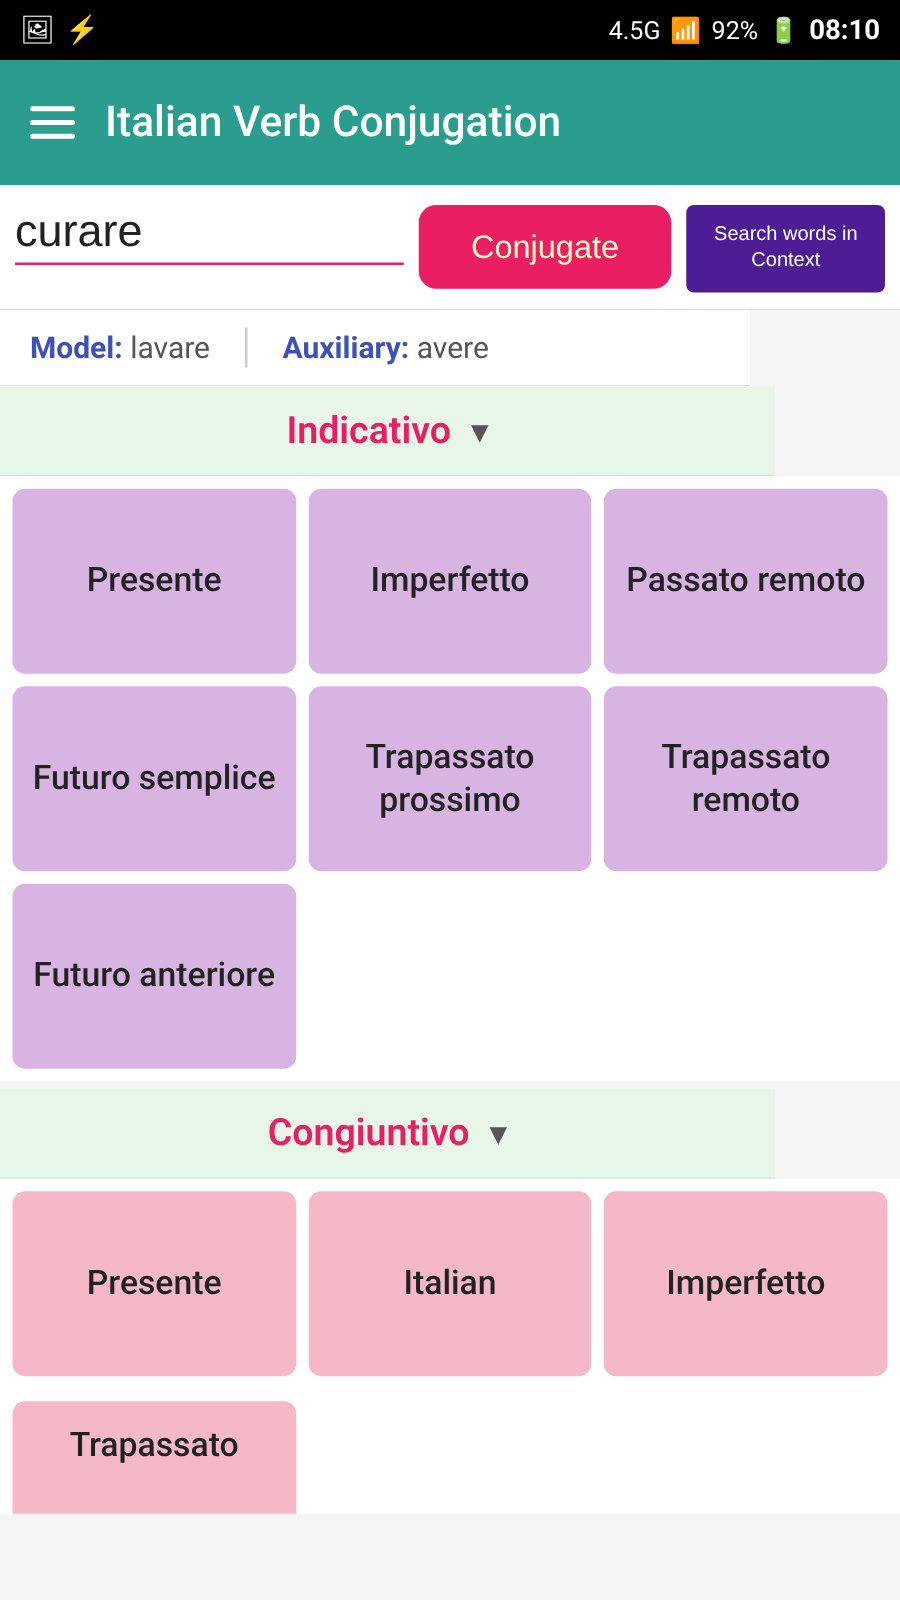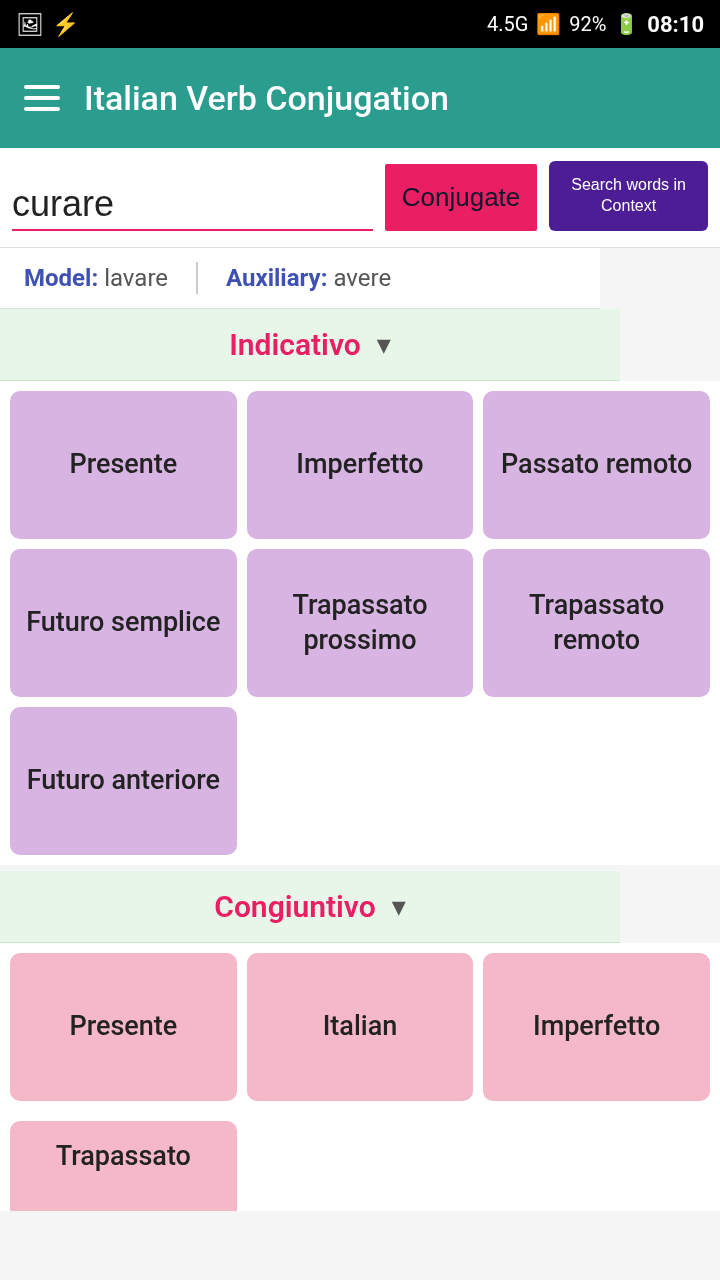--- a/index.html
+++ b/index.html
@@ -63,44 +63,44 @@
       background: #fff;
       border-radius: 2px;
     }
 
     
     .search-bar {
       width: 720px;
       height: 100px;
       background: #fff;
       display: flex;
-      align-items: flex-end;
+      align-items: flex-start;
       padding: 16px 12px;
       gap: 12px;
       border-bottom: 1px solid #e0e0e0;
     }
     .search-input-wrapper {
       flex: 1;
       border-bottom: 2px solid #e91e63;
       padding-bottom: 4px;
     }
     .search-input {
       width: 100%;
       border: none;
       outline: none;
       font-size: 36px;
       color: #222;
       background: transparent;
     }
     .conjugate-btn {
       background: #e91e63;
-      color: #0f172a;
+      color: #fef9c3;
       border: none;
-      border-radius: 2px;
-      padding: 18px 17px;
+      border-radius: 14px;
+      padding: 18px 42px;
       font-size: 26px;
       font-weight: 500;
       cursor: pointer;
       white-space: nowrap;
     }
     .context-btn {
       background: #4c1d95;
       color: #fff;
       border: none;
       border-radius: 6px;

